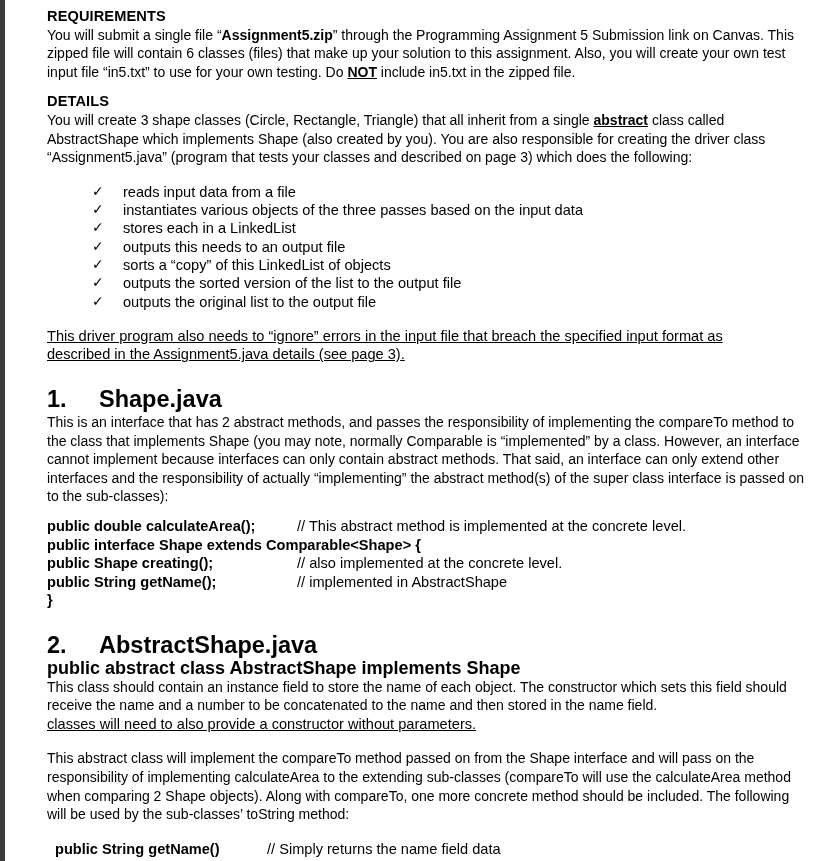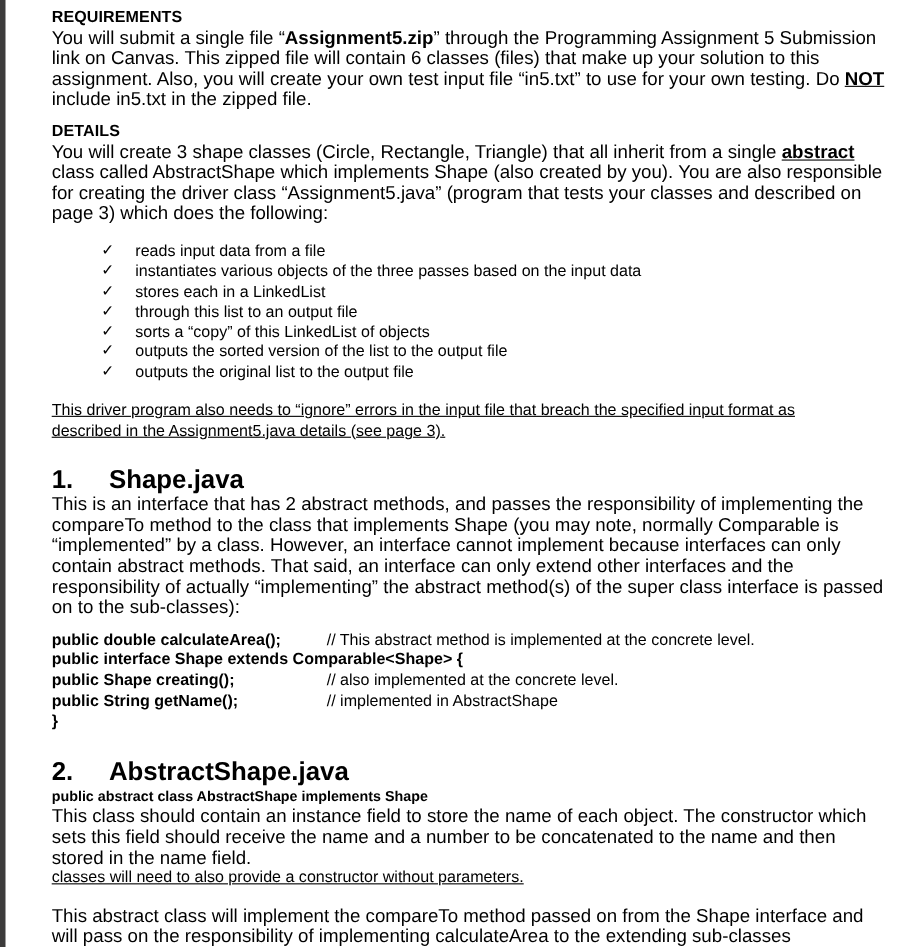--- a/index.html
+++ b/index.html
@@ -39,21 +39,21 @@
 
   .sec-head {
     font-size: 14.6px;
     font-weight: bold;
     line-height: 18.6px;
     margin: 0;
     letter-spacing: 0.1px;
   }
 
   p.body-text, .body-text {
-    font-size: 17px;
+    font-size: 14px;
     line-height: 18.6px;
     margin: 0;
     text-align: left;
   }
 
   .gap-sm { height: 11px; }
   .gap-md { height: 16px; }
   .gap-lg { height: 22px; }
 
   b, .b { font-weight: bold; }
@@ -97,21 +97,21 @@
     margin: 0;
     white-space: nowrap;
   }
   .num-head .num {
     display: inline-block;
     width: 52px;
   }
 
   
   .sub-head {
-    font-size: 13px;
+    font-size: 18px;
     font-weight: bold;
     line-height: 18.6px;
     margin: 0;
   }
 
   
   .code-block {
     font-size: 14.6px;
     line-height: 18.6px;
     margin: 0;
@@ -152,21 +152,21 @@
 
   <div class="sec-head">DETAILS</div>
   <p class="body-text"><span>You will create 3 shape classes (Circle, Rectangle, Triangle) that all inherit from a single </span><span class="bu">abstract</span><span> class called AbstractShape which implements Shape (also created by you).  You are also responsible for creating the driver class “Assignment5.java” (program that tests your classes and described on page 3) which does the following:</span></p>
 
   <div class="gap-md"></div>
 
   <ul class="check-list">
     <li><span class="tick">✓</span><span>reads input data from a file</span></li>
     <li><span class="tick">✓</span><span>instantiates various objects of the three passes based on the input data</span></li>
     <li><span class="tick">✓</span><span>stores each in a LinkedList</span></li>
-    <li><span class="tick">✓</span><span>through this list to an output file</span></li>
+    <li><span class="tick">✓</span><span>outputs this needs to an output file</span></li>
     <li><span class="tick">✓</span><span>sorts a “copy” of this LinkedList of objects</span></li>
     <li><span class="tick">✓</span><span>outputs the sorted version of the list to the output file</span></li>
     <li><span class="tick">✓</span><span>outputs the original list to the output file</span></li>
   </ul>
 
   <div class="gap-md"></div>
 
   <div class="note-underline">
     <div><span>This driver program also needs to “ignore” errors in the input file that breach the specified input format as</span></div>
     <div><span>described in the Assignment5.java details (see page 3)</span><span>.</span></div>

